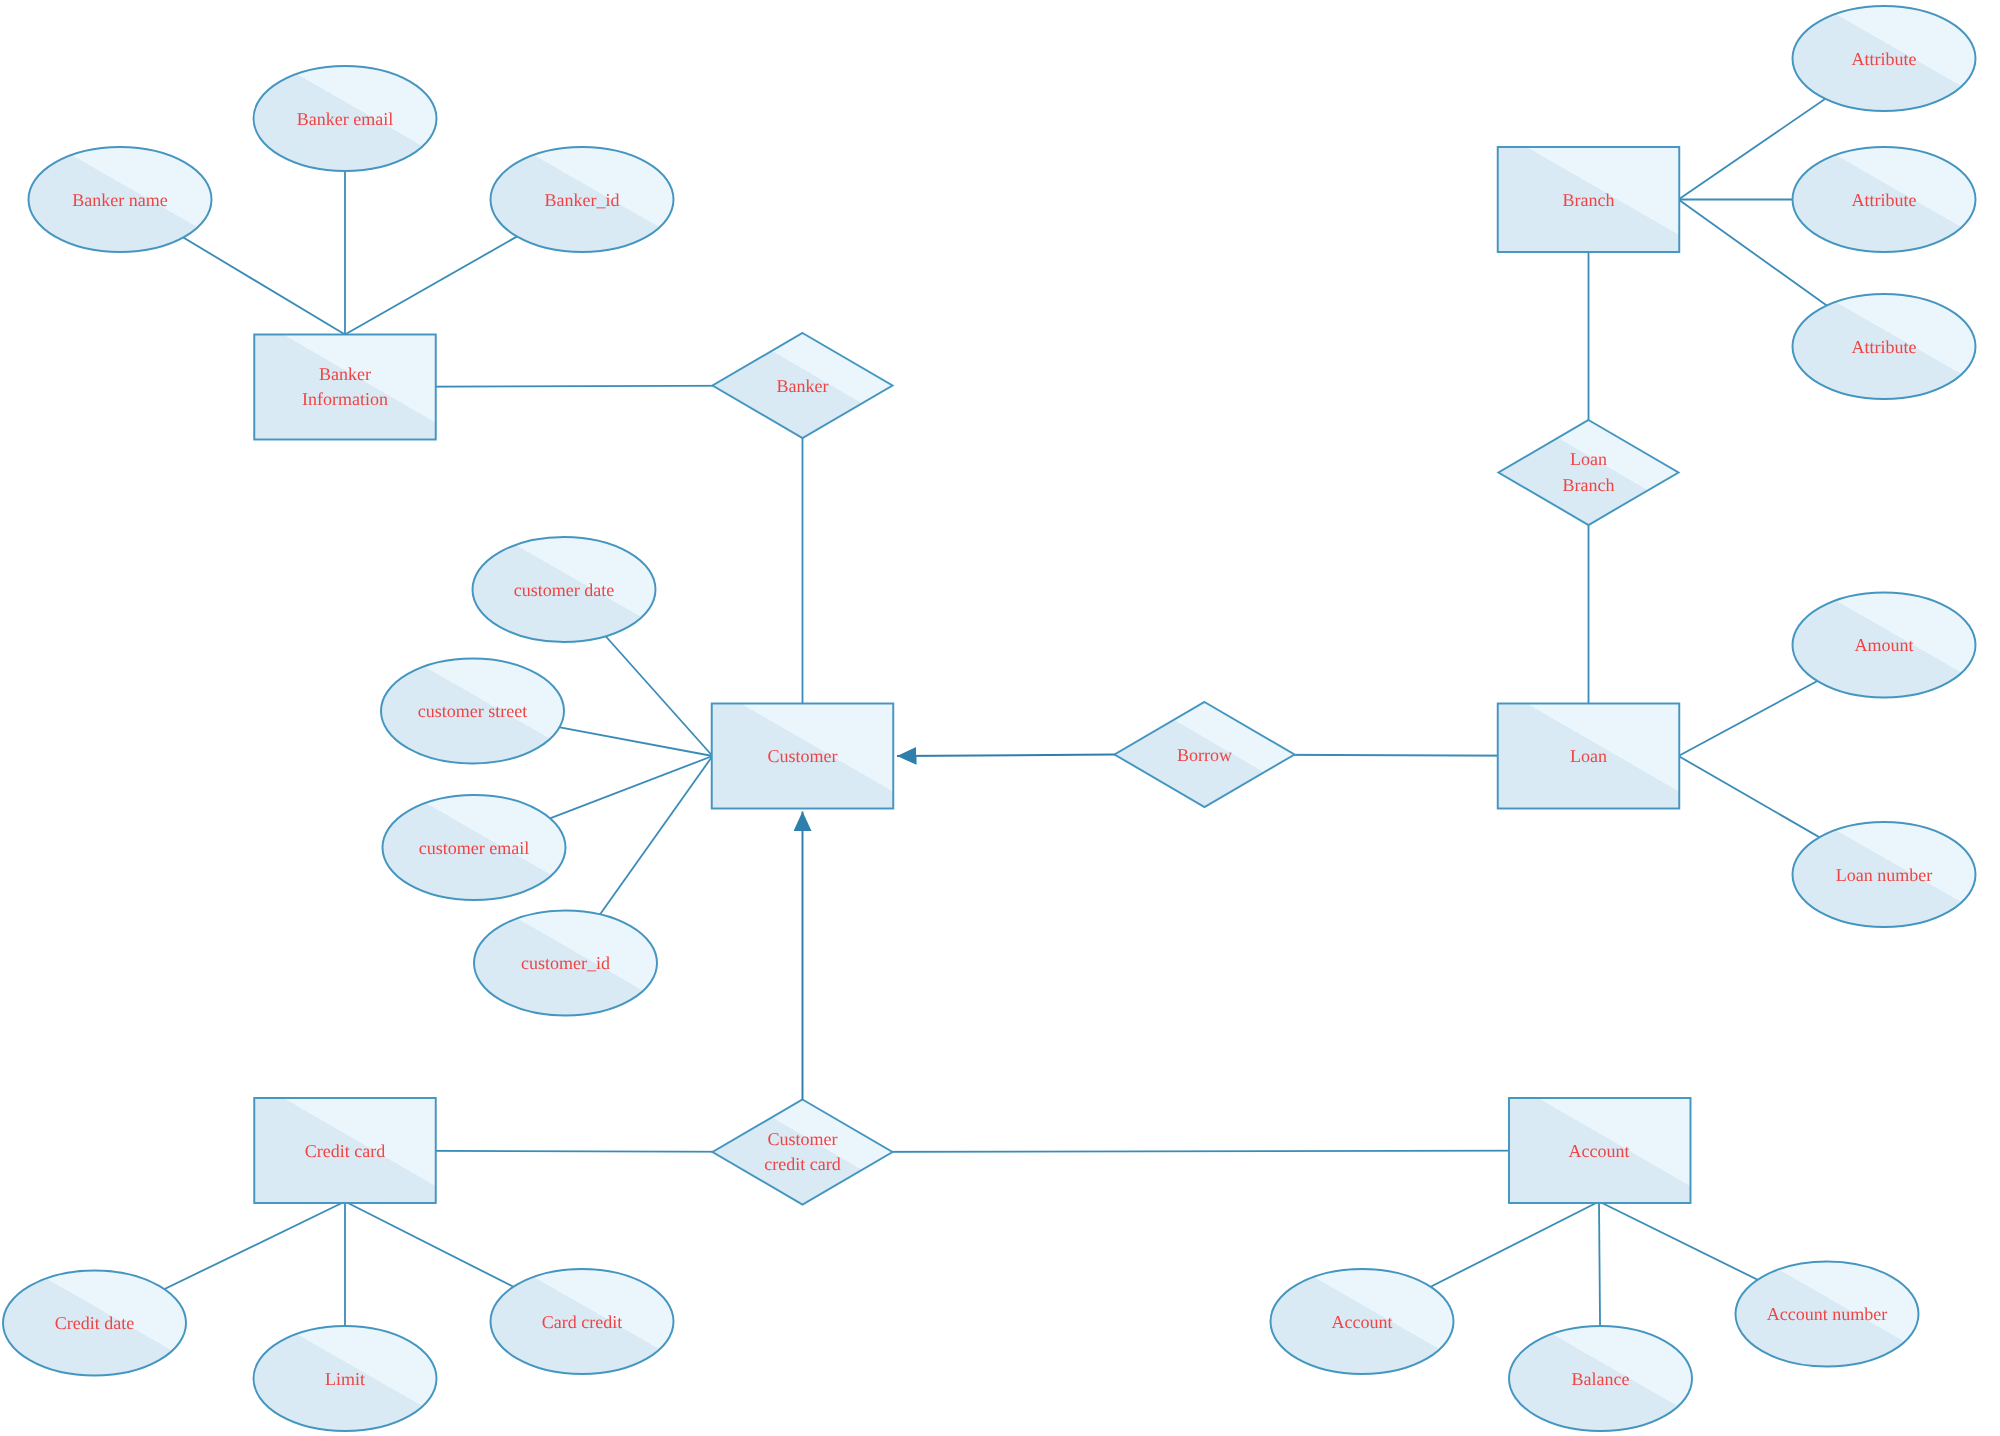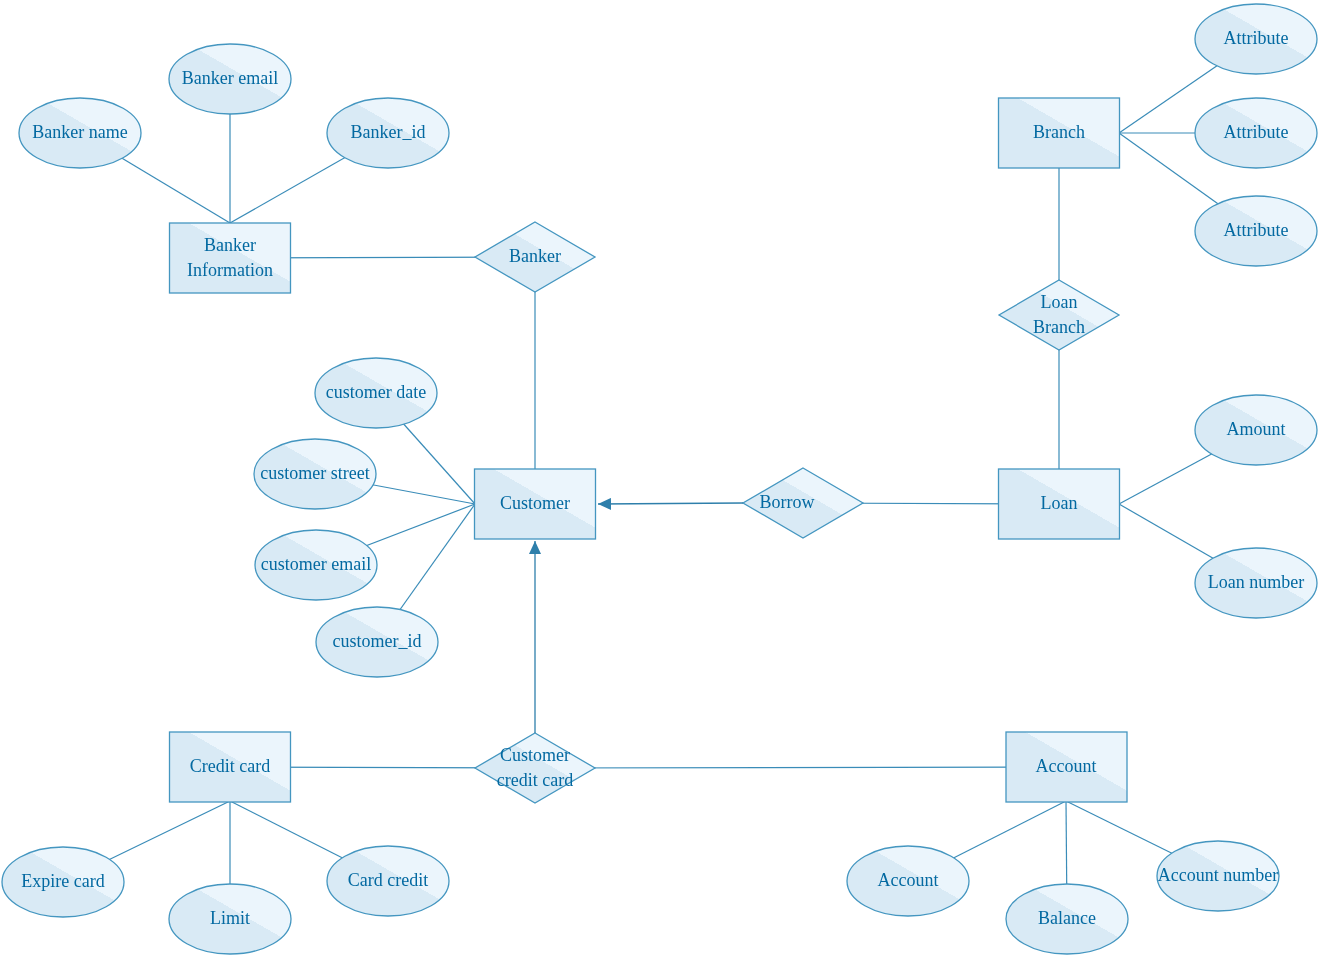--- a/index.html
+++ b/index.html
@@ -22,23 +22,23 @@
   }
   .lbl {
     position: absolute;
     width: 122px;
     height: 70px;
     display: flex;
     align-items: center;
     justify-content: center;
     text-align: center;
     white-space: pre-line;
-    font-size: 18px;
+    font-size: 12px;
     line-height: 1.4;
-    color: #0369a1;
+    color: #ef4444;
     pointer-events: none;
   }
 </style>
 </head>
 <body>
 
 <div class="canvas">
 
   <svg width="1333" height="957" viewBox="0 0 1333 957">
     <defs>
@@ -129,36 +129,36 @@
 Information</div>
   <div class="lbl" style="left:998px;top:98px">Branch</div>
   <div class="lbl" style="left:474px;top:469px">Customer</div>
   <div class="lbl" style="left:998px;top:469px">Loan</div>
   <div class="lbl" style="left:169px;top:732px">Credit card</div>
   <div class="lbl" style="left:1005px;top:732px">Account</div>
 
   <div class="lbl" style="left:474px;top:222px">Banker</div>
   <div class="lbl" style="left:998px;top:280px">Loan
 Branch</div>
-  <div class="lbl" style="left:726px;top:468px">Borrow</div>
+  <div class="lbl" style="left:742px;top:468px">Borrow</div>
   <div class="lbl" style="left:474px;top:733px">Customer
 credit card</div>
 
   <div class="lbl" style="left:19px;top:98px">Banker name</div>
   <div class="lbl" style="left:169px;top:44px">Banker email</div>
   <div class="lbl" style="left:327px;top:98px">Banker_id</div>
   <div class="lbl" style="left:1195px;top:4px">Attribute</div>
   <div class="lbl" style="left:1195px;top:98px">Attribute</div>
   <div class="lbl" style="left:1195px;top:196px">Attribute</div>
   <div class="lbl" style="left:315px;top:358px">customer date</div>
   <div class="lbl" style="left:254px;top:439px">customer street</div>
   <div class="lbl" style="left:255px;top:530px">customer email</div>
   <div class="lbl" style="left:316px;top:607px">customer_id</div>
   <div class="lbl" style="left:1195px;top:395px">Amount</div>
   <div class="lbl" style="left:1195px;top:548px">Loan number</div>
-  <div class="lbl" style="left:2px;top:847px">Expire card</div>
+  <div class="lbl" style="left:2px;top:847px">Credit date</div>
   <div class="lbl" style="left:169px;top:884px">Limit</div>
   <div class="lbl" style="left:327px;top:846px">Card credit</div>
   <div class="lbl" style="left:847px;top:846px">Account</div>
   <div class="lbl" style="left:1006px;top:884px">Balance</div>
   <div class="lbl" style="left:1157px;top:841px">Account number</div>
 
 </div>
 
 </body></html>

